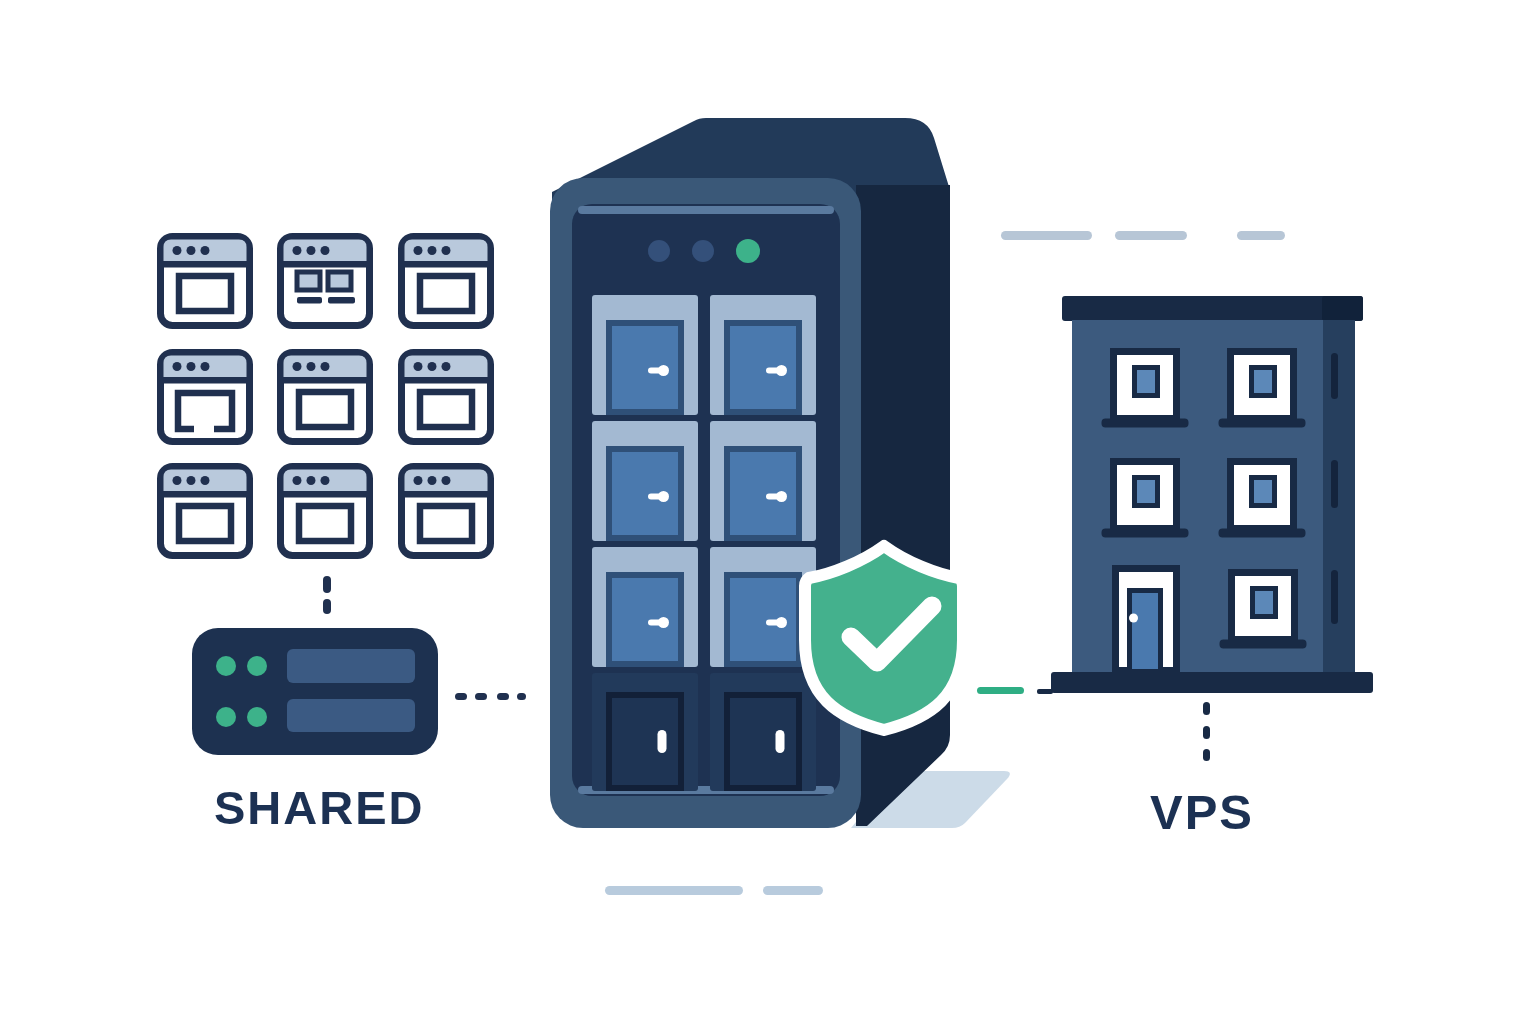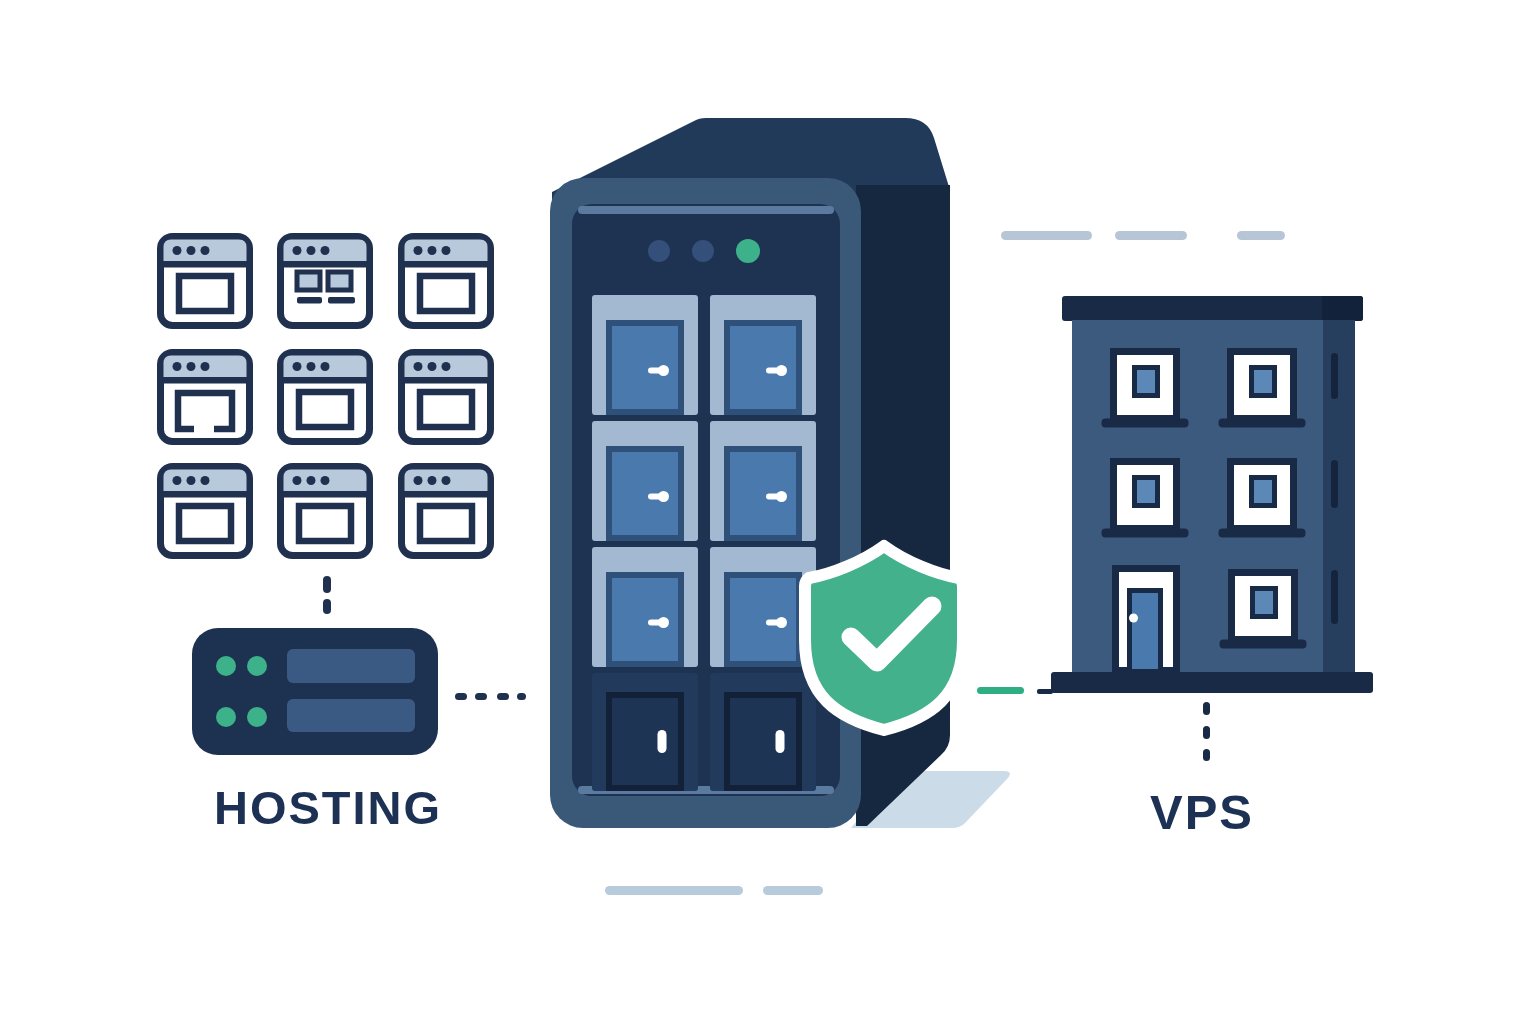--- a/index.html
+++ b/index.html
@@ -162,19 +162,19 @@
     <rect x="1203" y="749" width="7" height="12" rx="3.5"></rect>
   </g>
 
   <g fill="#b8cbdd">
     <rect x="605" y="886" width="138" height="9" rx="4.5"></rect>
     <rect x="763" y="886" width="60" height="9" rx="4.5"></rect>
   </g>
 </svg>
 
   <div class="label" id="shared-label">
-    <span>HOSTING</span>
+    <span>SHARED</span>
   </div>
   <div class="label" id="vps-label">
     <span>VPS</span>
   </div>
 
 </div>
 
 </body></html>

